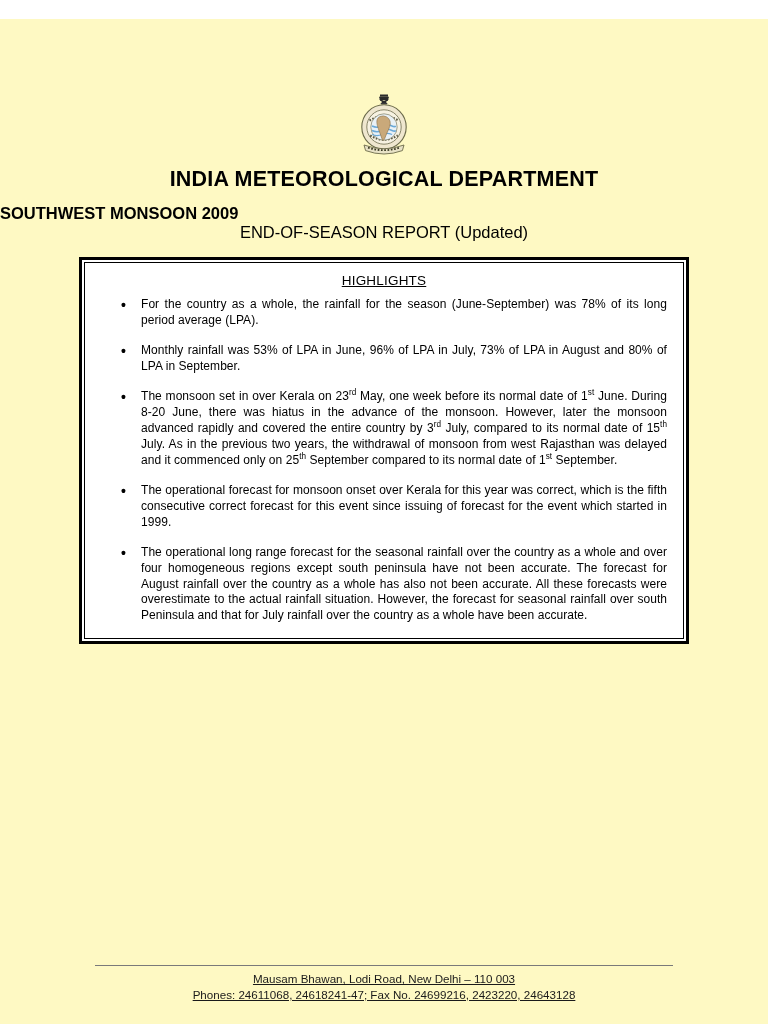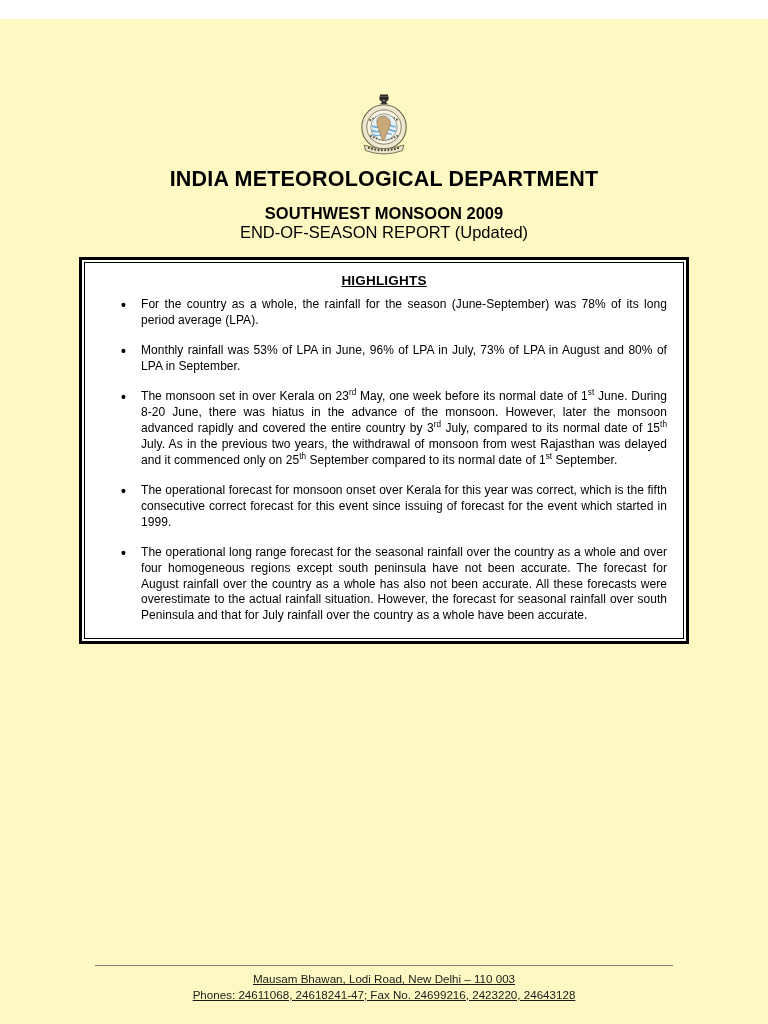--- a/index.html
+++ b/index.html
@@ -47,21 +47,21 @@
     top: 148px;
     text-align: center;
     font-size: 21.5px;
     font-weight: bold;
     letter-spacing: 0.2px;
   }
   .title-sub1 {
     position: absolute;
     left: 0; right: 0;
     top: 185px;
-    text-align: center;
+    text-align: left;
     font-size: 16.5px;
     font-weight: bold;
   }
   .title-sub2 {
     position: absolute;
     left: 0; right: 0;
     top: 204px;
     text-align: center;
     font-size: 16.5px;
     font-weight: normal;
@@ -79,21 +79,21 @@
     padding: 2px;
   }
   .highlight-inner {
     border: 1px solid #000000;
     padding: 8px 16px 14px 16px;
     box-sizing: border-box;
   }
   .hl-title {
     text-align: center;
     font-size: 13.5px;
-    font-weight: bold;
+    font-weight: normal;
     text-decoration: underline;
     margin: 2px 0 9px 0;
     letter-spacing: 0.2px;
   }
   ul.bullets {
     list-style: none;
     margin: 0;
     padding: 0;
   }
   ul.bullets > li {

